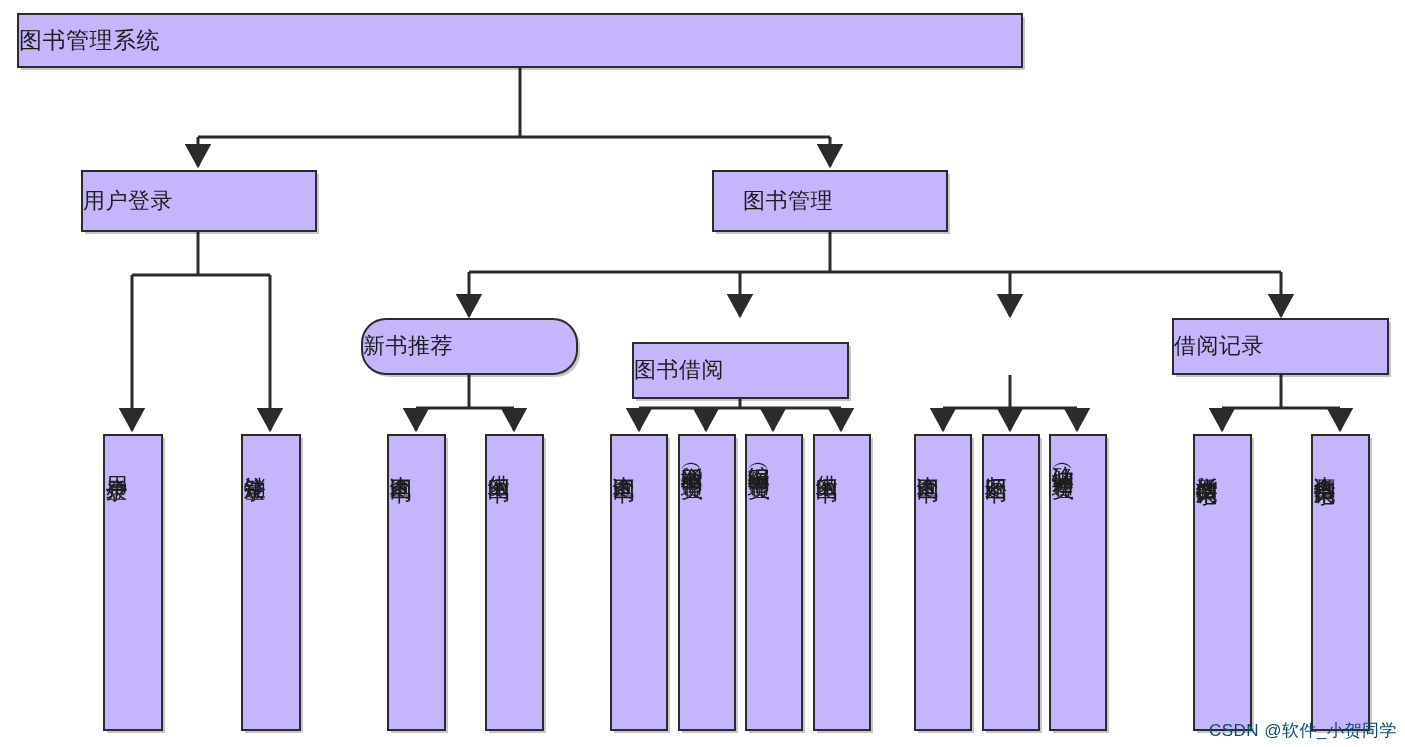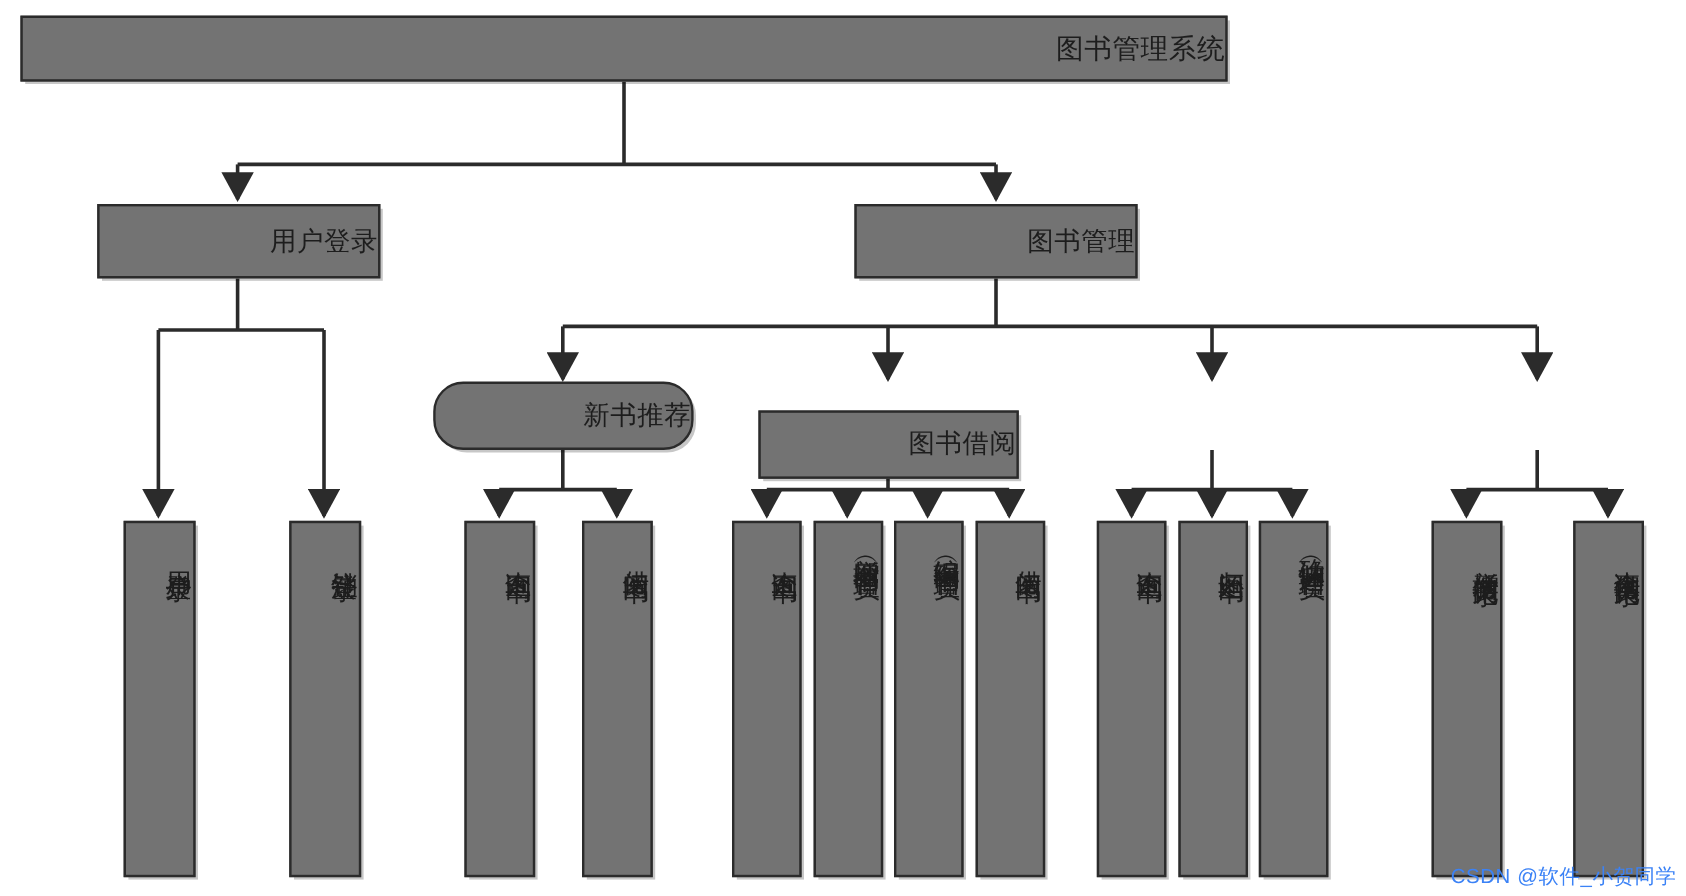--- a/index.html
+++ b/index.html
@@ -21,26 +21,26 @@
   #edges {
     position: absolute;
     left: 0; top: 0;
     width: 1405px;
     height: 747px;
     pointer-events: none;
   }
   .node {
     position: absolute;
     box-sizing: border-box;
-    background: #737373;
+    background: #c4b5fd;
     border: 2px solid #2b2b2b;
     box-shadow: 3px 3px 0 -1px rgba(0,0,0,0.22);
     display: flex;
     align-items: center;
-    justify-content: flex-end;
+    justify-content: flex-start;
     color: #1d1d1d;
     z-index: 3;
   }
   .node .label {
     line-height: 1.22;
     letter-spacing: 0.5px;
     text-align: center;
     white-space: pre;
   }
   .node.horiz .label {
@@ -58,21 +58,21 @@
     text-orientation: upright;
     font-size: 22px;
     line-height: 1.08;
     letter-spacing: 2px;
   }
   #watermark {
     position: absolute;
     right: 8px;
     bottom: 5px;
     font-size: 17px;
-    color: #3b82f6;
+    color: #0c4a6e;
     letter-spacing: 0.5px;
     z-index: 6;
     white-space: nowrap;
     text-align: right;
   }
 </style>
 </head>
 <body>
 
 <div id="canvas">
@@ -128,33 +128,36 @@
   </svg>
 
   <div class="node root horiz" style="left:17px; top:13px; width:1006px; height:55px;">
     <span class="label">图书管理系统</span>
   </div>
 
   <div class="node horiz" style="left:81px; top:170px; width:236px; height:62px;">
     <span class="label">用户登录</span>
   </div>
 
-  <div class="node horiz" style="left:712px; top:170px; width:236px; height:62px;">
+  <div class="node horiz" style="left:712px; top:170px; width:236px; height:62px;padding-left:29px;">
     <span class="label">图书管理</span>
   </div>
 
   <div class="node horiz" style="left:361px; top:318px; width:217px; height:57px;border-radius:25px;">
     <span class="label">新书推荐</span>
   </div>
 
   <div class="node horiz" style="left:632px; top:318px; width:217px; height:57px;margin-top:24px;">
     <span class="label">图书借阅</span>
   </div>
 
 
+  <div class="node horiz" style="left:1172px; top:318px; width:217px; height:57px;">
+    <span class="label">借阅记录</span>
+  </div>
 
   <div class="node vert" style="left:103px; top:434px; width:60px; height:297px;">
     <span class="label">用户登录</span>
   </div>
 
   <div class="node vert" style="left:241px; top:434px; width:60px; height:297px;">
     <span class="label">注销登录</span>
   </div>
 
   <div class="node vert" style="left:387px; top:434px; width:59px; height:297px;">

